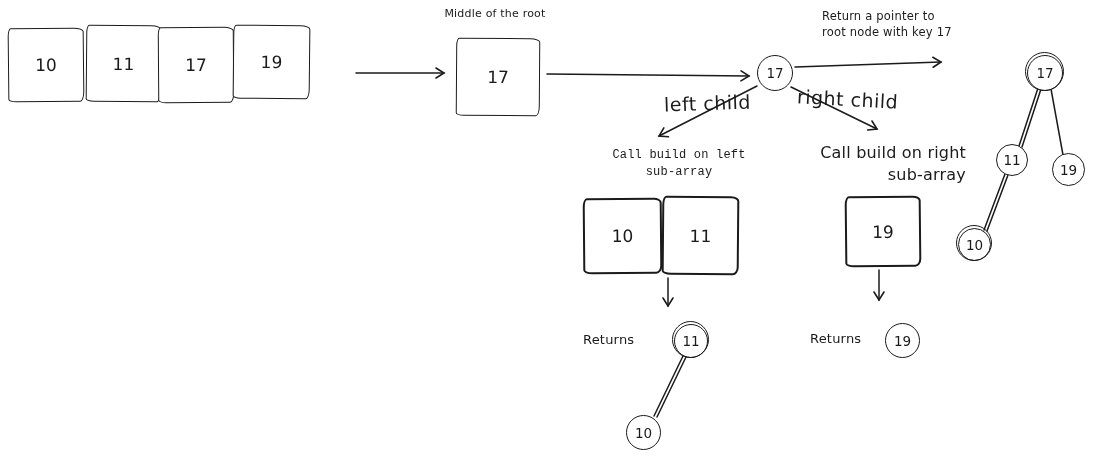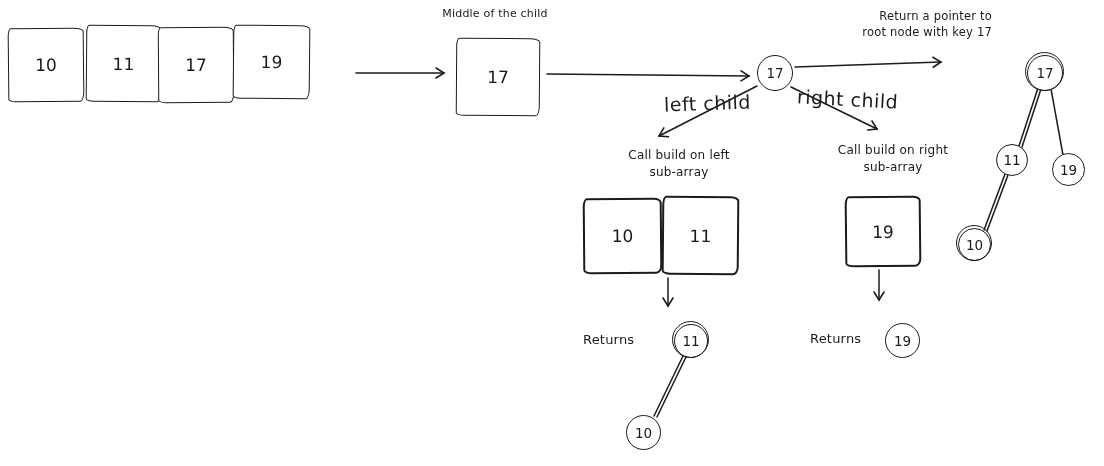--- a/index.html
+++ b/index.html
@@ -75,38 +75,38 @@
     <line x1="1008" y1="175" x2="987" y2="231"></line>
     <line x1="683" y1="356" x2="654" y2="416"></line>
     <line x1="686" y1="357" x2="657" y2="417"></line>
   </svg>
 
   <div class="box" style="left:8px;   top:28px; width:76px; height:74px; transform:rotate(-0.6deg);">10</div>
   <div class="box" style="left:86px;  top:25px; width:75px; height:77px; transform:rotate(0.5deg);">11</div>
   <div class="box" style="left:158px; top:27px; width:76px; height:76px; transform:rotate(-0.4deg);">17</div>
   <div class="box" style="left:233px; top:25px; width:77px; height:74px; transform:rotate(0.6deg);">19</div>
 
-  <div class="label center" style="left:425px; top:6px; width:140px; font-size:11px;">Middle of the child</div>
+  <div class="label center" style="left:425px; top:6px; width:140px; font-size:11px;">Middle of the root</div>
   <div class="box" style="left:456px; top:38px; width:84px; height:78px; transform:rotate(0.4deg);">17</div>
 
   <div class="circle" style="left:757px; top:55px; width:36px; height:36px;">17</div>
-  <div class="label" style="left:822px; top:8px; width:170px; text-align:right;">Return a pointer to
+  <div class="label" style="left:822px; top:8px; width:170px; text-align:left;">Return a pointer to
 root node with key 17</div>
 
   <div class="edge-label" style="left:664px; top:92px; transform:rotate(-2deg);">left child</div>
-  <div class="label center" style="left:606px; top:147px; width:146px; font-size:12px;">Call build on left
+  <div class="label center" style="left:606px; top:147px; width:146px; font-size:12px;font-family:Liberation Mono, monospace;">Call build on left
 sub-array</div>
   <div class="box heavy" style="left:583px; top:198px; width:79px; height:76px; transform:rotate(-0.5deg);">10</div>
   <div class="box heavy" style="left:662px; top:196px; width:77px; height:79px; transform:rotate(0.5deg);">11</div>
   <div class="label" style="left:583px; top:331px; font-size:13px;">Returns</div>
   <div class="circle double" style="left:674px; top:324px; width:34px; height:34px;">11</div>
   <div class="circle" style="left:626px; top:415px; width:35px; height:35px;">10</div>
 
   <div class="edge-label" style="left:797px; top:88px; transform:rotate(3deg);">right child</div>
-  <div class="label center" style="left:820px; top:142px; width:146px; font-size:12px;">Call build on right
+  <div class="label center" style="left:820px; top:142px; width:146px; font-size:16px;text-align:right;">Call build on right
 sub-array</div>
   <div class="box heavy" style="left:845px; top:196px; width:76px; height:71px; transform:rotate(-0.6deg);">19</div>
   <div class="label" style="left:810px; top:330px; font-size:13px;">Returns</div>
   <div class="circle" style="left:885px; top:323px; width:35px; height:35px;">19</div>
 
   <div class="circle double" style="left:1027px; top:55px; width:36px; height:36px;">17</div>
   <div class="circle" style="left:996px;  top:144px; width:32px; height:32px;">11</div>
   <div class="circle" style="left:1052px; top:153px; width:33px; height:33px;">19</div>
   <div class="circle double" style="left:958px; top:228px; width:33px; height:33px;">10</div>
 

